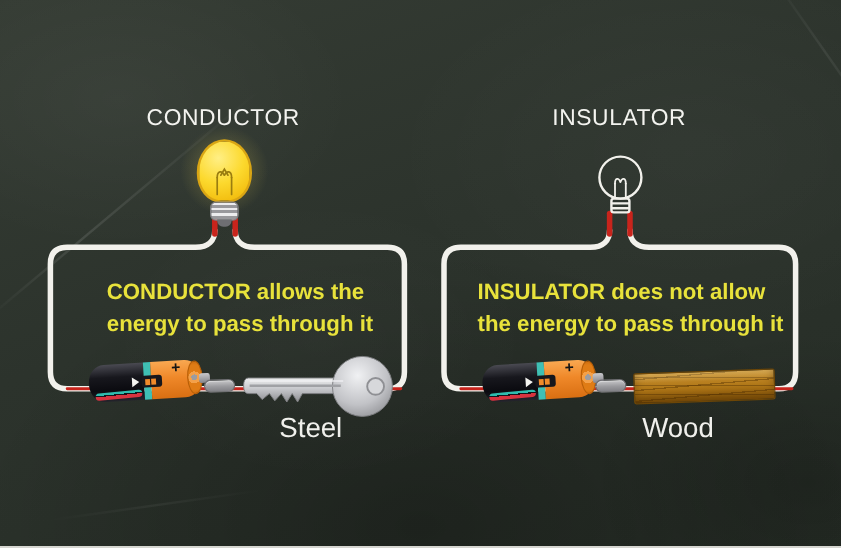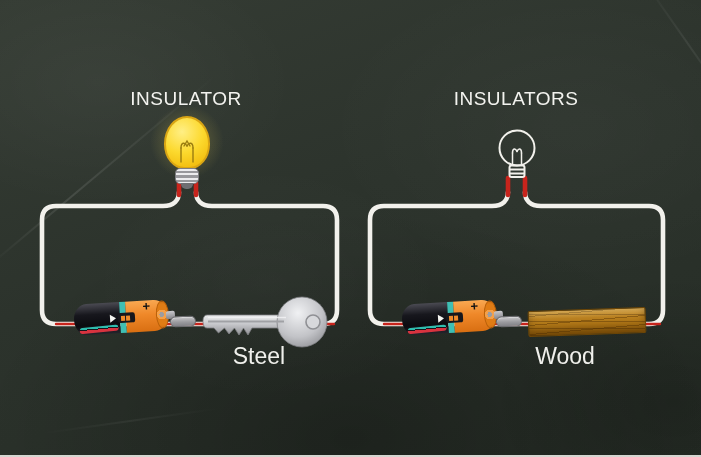--- a/index.html
+++ b/index.html
@@ -125,23 +125,31 @@
         <path d="M630,324 H660"></path>
     </g>
     <g stroke="#c8241c" stroke-width="4.6" stroke-linecap="round">
       <path d="M179,183 V195"></path>
         <path d="M196,183 V195"></path>
       <path d="M508,178 V195"></path>
         <path d="M525,178 V195"></path>
     </g>
   </svg>
 
-  <div class="heading left">INSULATOR</div>
-  <div class="heading right">INSULATORS</div>
-
+  <div class="heading left">CONDUCTOR</div>
+  <div class="heading right">INSULATOR</div>
+
+  <div class="desc left">
+    <div>CONDUCTOR allows the</div>
+    <div>energy to pass through it</div>
+  </div>
+  <div class="desc right">
+    <div>INSULATOR does not allow</div>
+    <div>the energy to pass through it</div>
+  </div>
 
   <div class="bulb-lit">
     <div class="glow"></div>
     <div class="glass"></div>
     <svg class="fil" width="30" height="34" viewBox="0 0 30 34">
       <g fill="none" stroke="#9a7d10" stroke-width="1.4" stroke-linecap="round">
         <path d="M9,32 L9,18"></path>
           <path d="M21,32 L21,18"></path>
         <path d="M9,18 C9,12 13,12 15,16"></path>
           <path d="M21,18 C21,12 17,12 15,16"></path>

